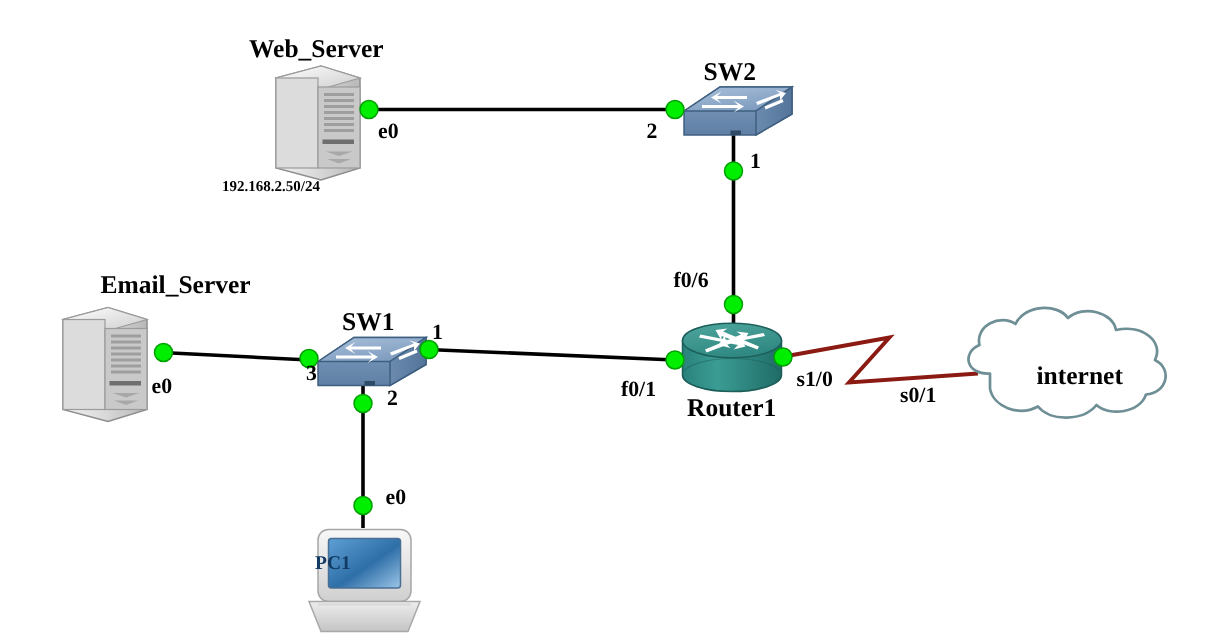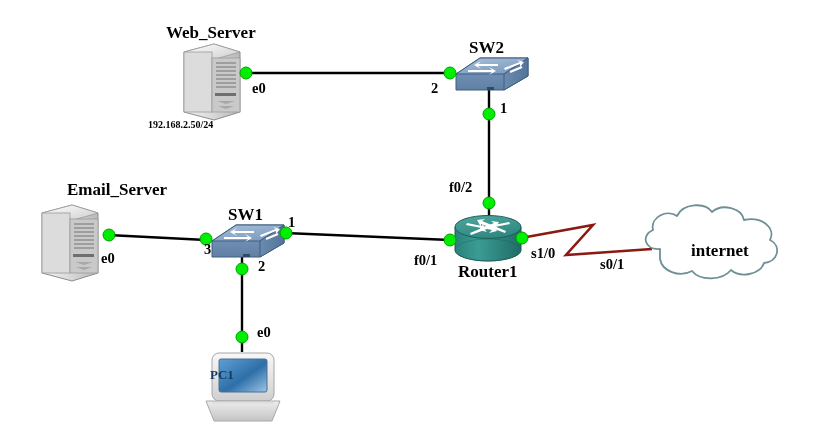--- a/index.html
+++ b/index.html
@@ -189,21 +189,21 @@
   </svg>
 
   <div class="lbl lbl-name" style="left:166px;top:23px;">Web_Server</div>
   <div class="lbl lbl-if" style="left:252px;top:80px;">e0</div>
   <div class="lbl lbl-ip" style="left:148px;top:119px;">192.168.2.50/24</div>
 
   <div class="lbl lbl-name" style="left:469px;top:38px;">SW2</div>
   <div class="lbl lbl-if" style="left:431px;top:80px;">2</div>
   <div class="lbl lbl-if" style="left:500px;top:100px;">1</div>
 
-  <div class="lbl lbl-if" style="left:449px;top:179px;">f0/2</div>
+  <div class="lbl lbl-if" style="left:449px;top:179px;">f0/6</div>
   <div class="lbl lbl-if" style="left:414px;top:252px;">f0/1</div>
   <div class="lbl lbl-if" style="left:531px;top:245px;">s1/0</div>
   <div class="lbl lbl-name" style="left:458px;top:262px;">Router1</div>
 
   <div class="lbl lbl-name" style="left:228px;top:205px;">SW1</div>
   <div class="lbl lbl-if" style="left:204px;top:241px;">3</div>
   <div class="lbl lbl-if" style="left:288px;top:214px;">1</div>
   <div class="lbl lbl-if" style="left:258px;top:258px;">2</div>
 
   <div class="lbl lbl-name" style="left:33px;top:180px;margin-left:34px;">Email_Server</div>

